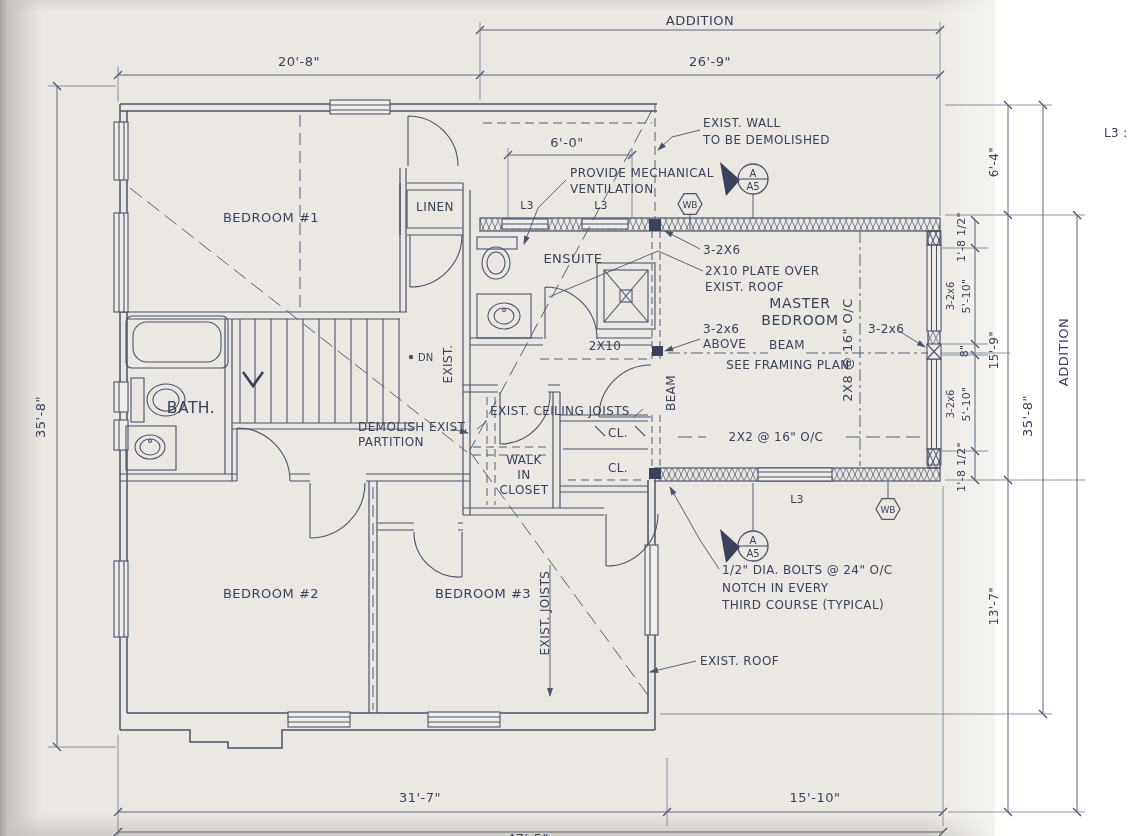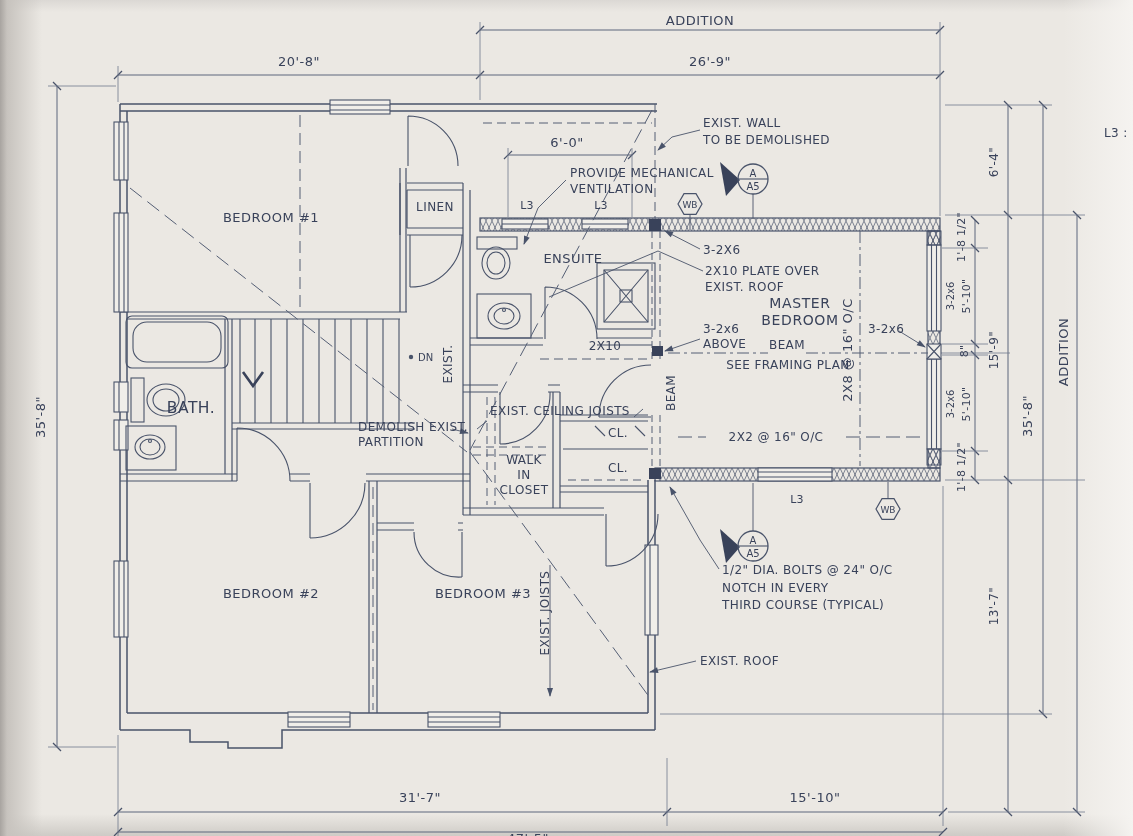--- a/index.html
+++ b/index.html
@@ -1,17 +1,17 @@
 <!DOCTYPE html>
 <html><head>
 <meta charset="utf-8">
 <style>
   html,body{margin:0;padding:0;width:1133px;height:836px;overflow:hidden;}
   .paper{
-    position:relative;width:1133px;height:836px;
+    position:relative;width:995px;height:836px;
     background:
       linear-gradient(90deg,#a8a4a0 0px,#c7c3be 7px,rgba(205,201,196,0) 42px),
       linear-gradient(270deg,#f5f3f0 0px,rgba(245,243,240,0) 70px),
       linear-gradient(0deg,#cecbc6 0px,rgba(210,207,202,0) 22px),
       linear-gradient(180deg,#dbd8d4 0px,rgba(219,216,212,0) 12px),
       #ebe8e3;
   }
   svg{position:absolute;left:0;top:0;}
   text{
     font-family:"DejaVu Sans","Liberation Sans",sans-serif;

